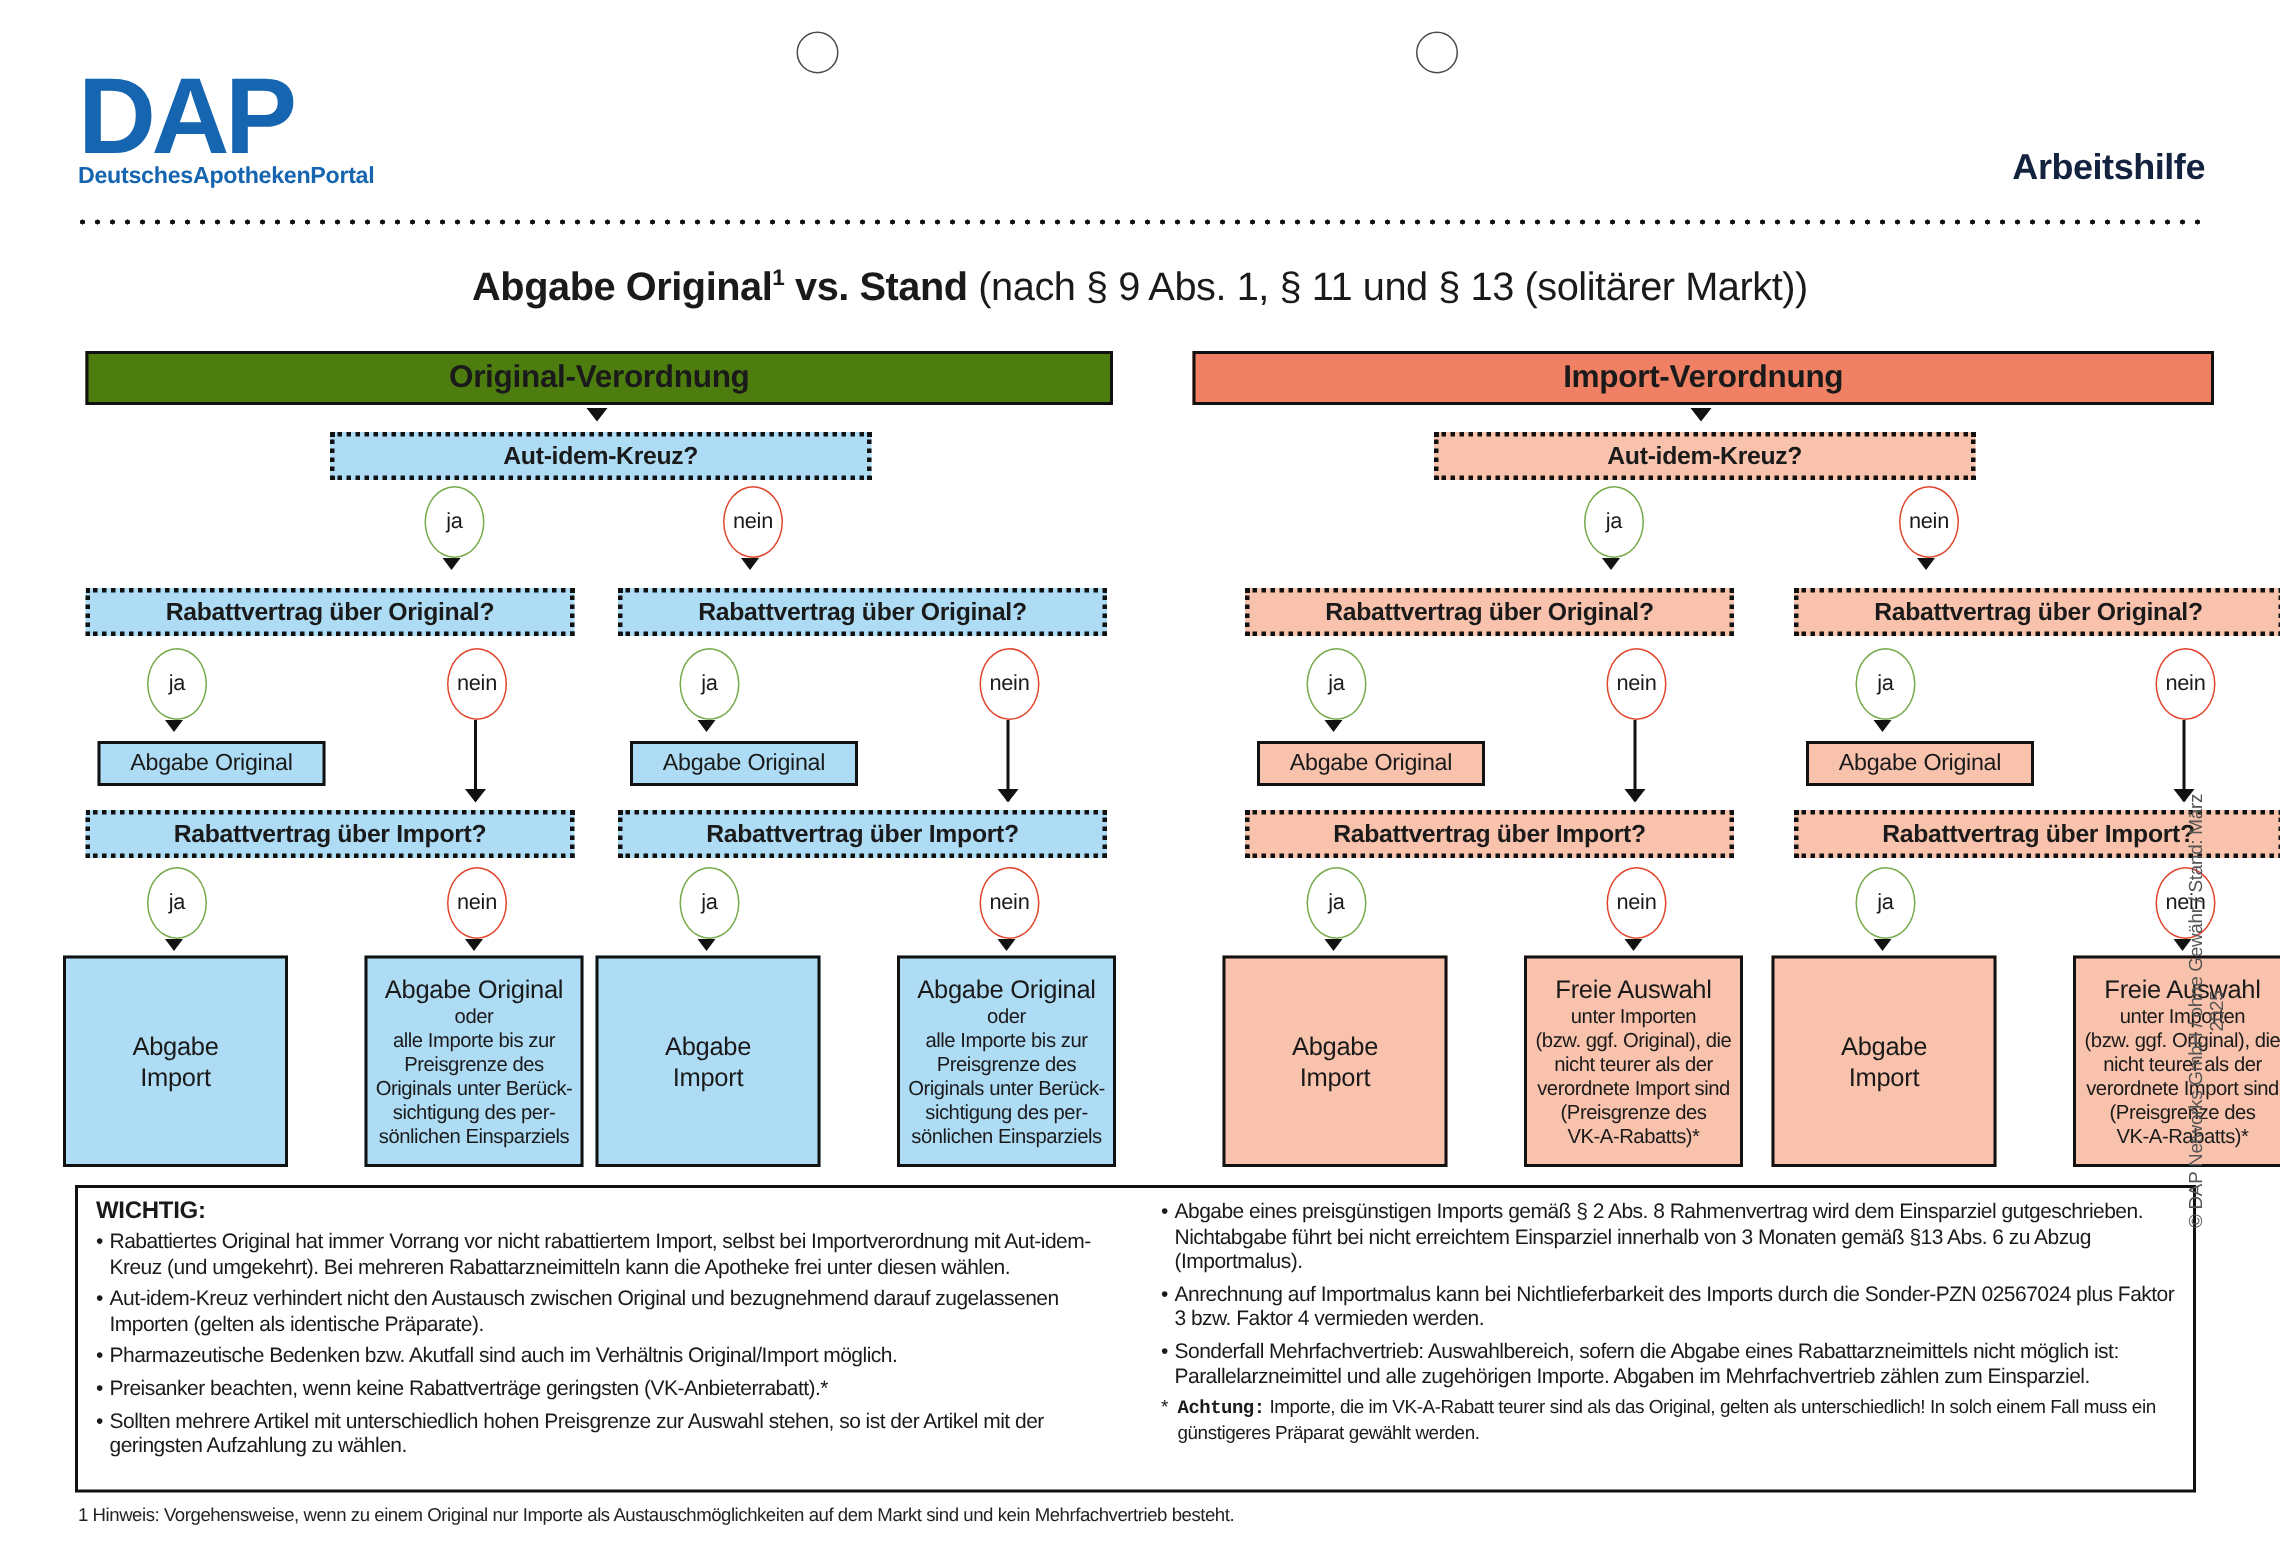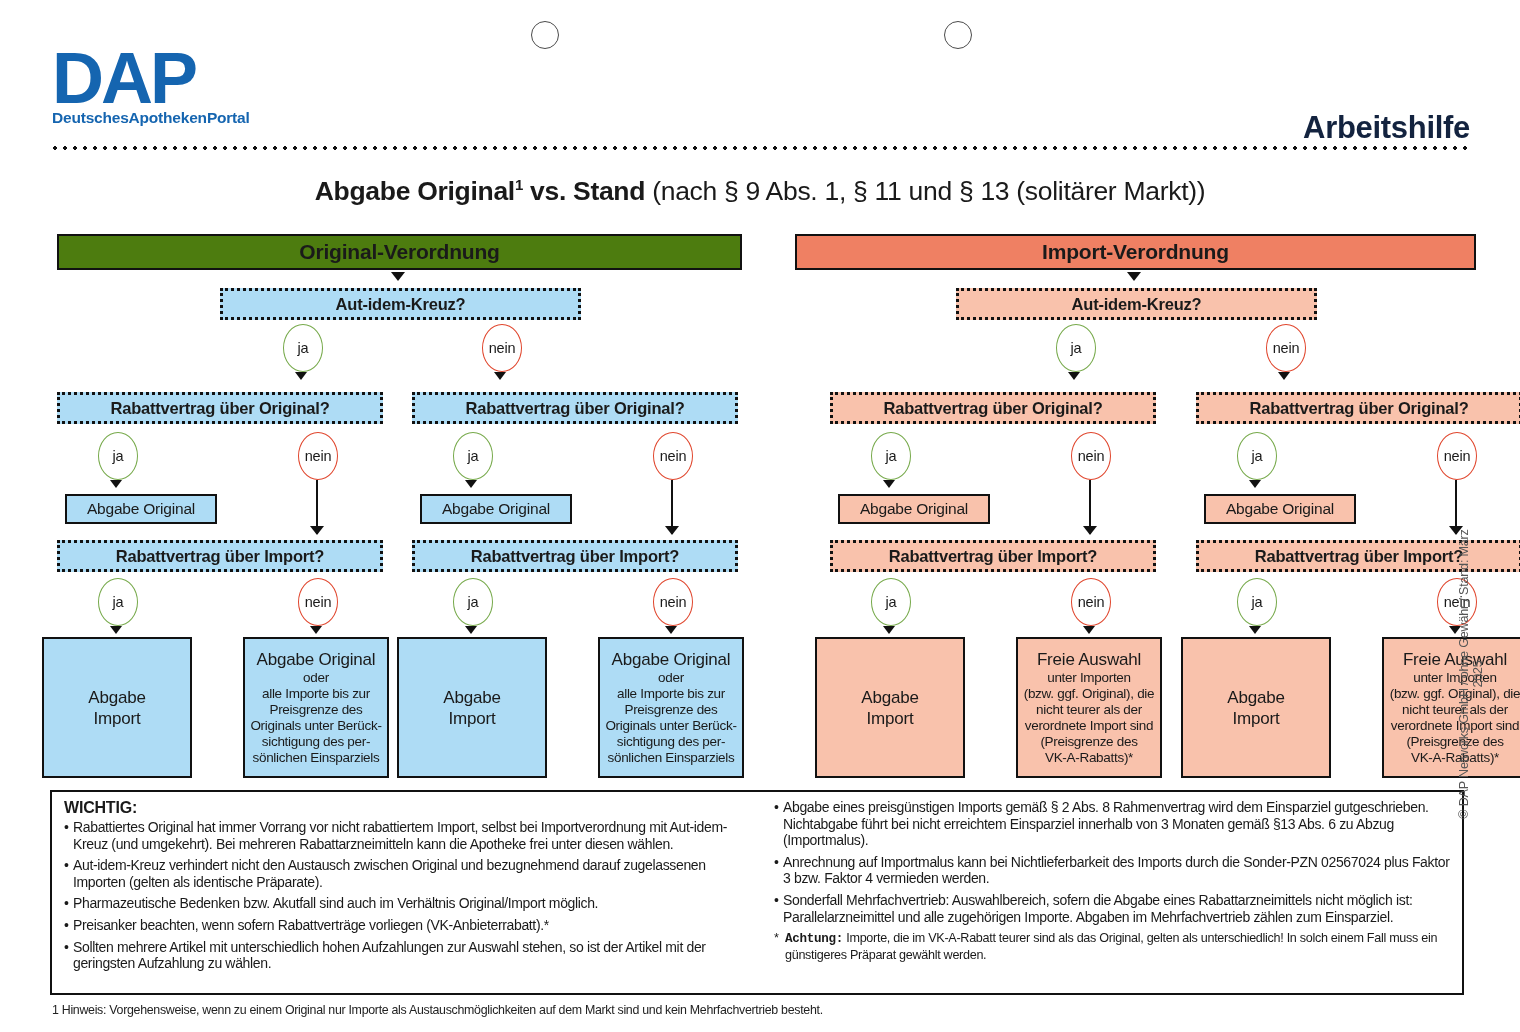--- a/index.html
+++ b/index.html
@@ -13,21 +13,21 @@
   
   #punch-a,#punch-b{width:26px;height:26px;border:1.6px solid #4b4b4b;border-radius:50%;background:#fff;}
   #punch-a{left:531px;top:21px;}
   #punch-b{left:944px;top:21px;}
 
   #logo{left:52px;top:48px;width:330px;height:82px;}
   #logo .mark{font-size:72px;font-weight:bold;color:#1565b0;letter-spacing:-3px;line-height:60px;
                font-family:"Liberation Sans",sans-serif;}
   #logo .sub{font-size:15.5px;font-weight:bold;color:#1565b0;letter-spacing:-.2px;margin-top:1px;}
 
-  #arbeitshilfe{right:50px;top:98px;font-size:31px;font-weight:bold;color:#13233f;letter-spacing:-.3px;margin-top:12px;}
+  #arbeitshilfe{right:50px;top:98px;font-size:24px;font-weight:bold;color:#13233f;letter-spacing:-.3px;}
 
   #rule-top{left:50px;top:146px;width:1420px;height:4px;
      background-image:radial-gradient(circle,#111 1.6px,transparent 1.8px);
      background-size:10px 4px;background-repeat:repeat-x;}
 
   #page-title{left:0;top:176px;width:1520px;text-align:center;font-size:26.5px;letter-spacing:-.3px;white-space:nowrap;}
   #page-title .b{font-weight:bold;}
   #page-title .sup{font-size:15px;vertical-align:super;font-weight:bold;}
   #page-title .n{font-weight:normal;}
 
@@ -305,25 +305,25 @@
           <div class="bullet">
             <span class="dot">•</span>
             <span class="txt">Aut-idem-Kreuz verhindert nicht den Austausch zwischen Original und bezugnehmend darauf zugelassenen Importen (gelten als identische Präparate).</span>
           </div>
           <div class="bullet">
             <span class="dot">•</span>
             <span class="txt">Pharmazeutische Bedenken bzw. Akutfall sind auch im Verhältnis Original/Import möglich.</span>
           </div>
           <div class="bullet">
             <span class="dot">•</span>
-            <span class="txt">Preisanker beachten, wenn sofern Rabattverträge vorliegen (VK-Anbieterrabatt).*</span>
-          </div>
-          <div class="bullet">
-            <span class="dot">•</span>
-            <span class="txt">Sollten mehrere Artikel mit unterschiedlich hohen Aufzahlungen zur Auswahl stehen, so ist der Artikel mit der geringsten Aufzahlung zu wählen.</span>
+            <span class="txt">Preisanker beachten, wenn keine Rabattverträge geringsten (VK-Anbieterrabatt).*</span>
+          </div>
+          <div class="bullet">
+            <span class="dot">•</span>
+            <span class="txt">Sollten mehrere Artikel mit unterschiedlich hohen Preisgrenze zur Auswahl stehen, so ist der Artikel mit der geringsten Aufzahlung zu wählen.</span>
           </div>
         </div>
     </div>
     <div class="col r">
       <div id="notes-right">
           <div class="bullet">
             <span class="dot">•</span>
             <span class="txt">Abgabe eines preisgünstigen Imports gemäß § 2 Abs. 8 Rahmenvertrag wird dem Einsparziel gutgeschrieben. Nichtabgabe führt bei nicht erreichtem Einsparziel innerhalb von 3 Monaten gemäß §13 Abs. 6 zu Abzug (Importmalus).</span>
           </div>
           <div class="bullet">

